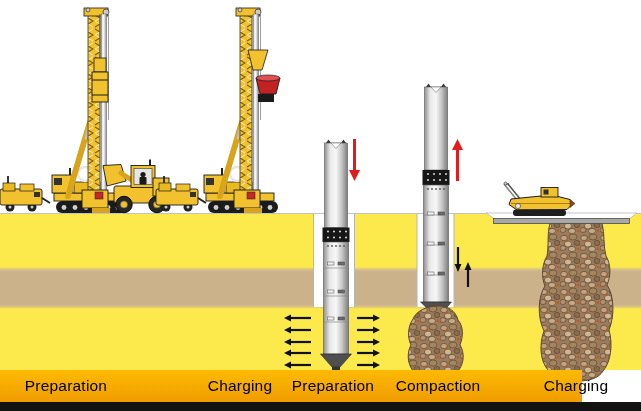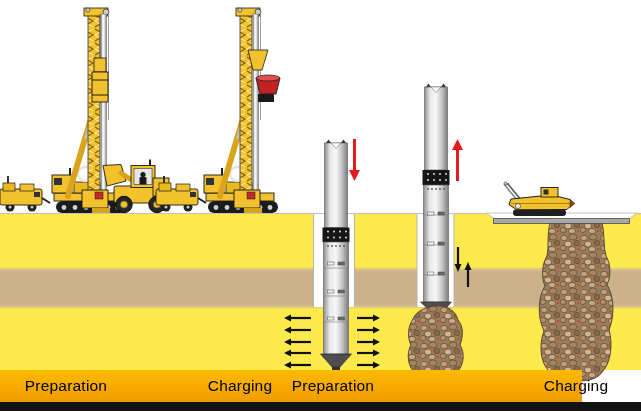--- a/index.html
+++ b/index.html
@@ -282,17 +282,18 @@
       <polygon points="570,199.5 575,203.5 570,207.5" fill="#8a4a12" stroke="#222" stroke-width="0.5"></polygon>
       <rect x="513" y="209.5" width="53" height="6.5" rx="3" fill="#1f1f1f"></rect>
       <circle cx="518" cy="206" r="2.6" fill="#e8e8e8" stroke="#333" stroke-width="0.6"></circle>
     </g>
   </svg>
 
   <div id="label-band">
     <div class="stage-label" style="left:66px">Preparation</div>
     <div class="stage-label" style="left:240px">Charging</div>
     <div class="stage-label" style="left:333px">Preparation</div>
+    <div class="stage-label" style="left:438px">Compaction</div>
     <div class="stage-label" style="left:576px">Charging</div>
   </div>
 
   <div id="bottom-bar"></div>
 </div>
 
 </body></html>

